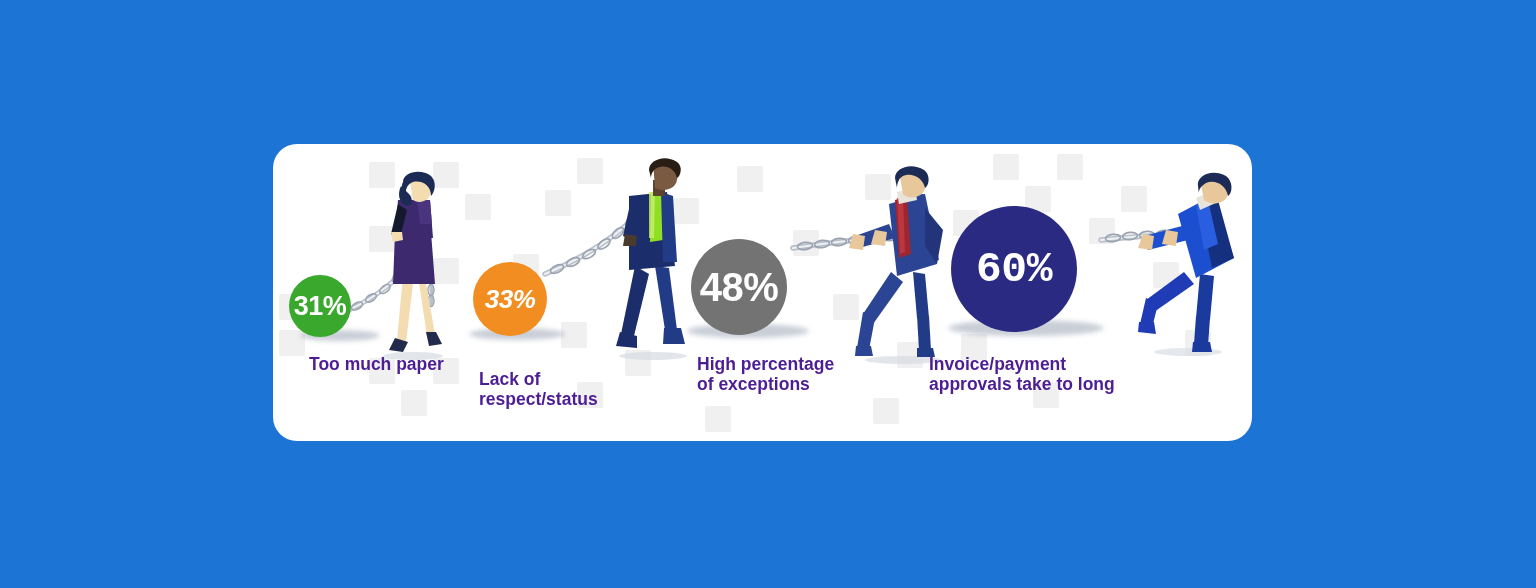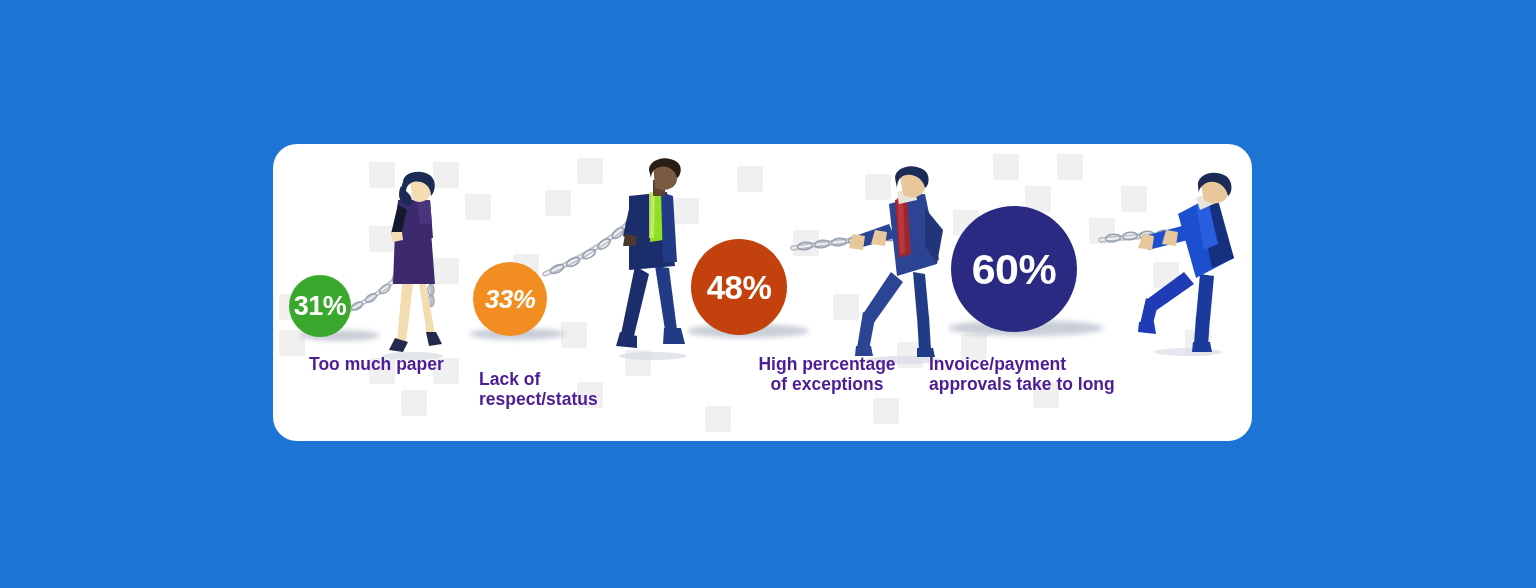--- a/index.html
+++ b/index.html
@@ -311,26 +311,26 @@
 
     <div class="stat">
       <div class="bubble-shadow" style="left:196px; top:184px; width:96px; height:12px;"></div>
       <div class="bubble" style="left:200px; top:118px; width:74px; height:74px; background:#f28d22; font-size:26px;font-style:italic;">33%</div>
       <div class="stat-label" style="left:206px; top:226px; width:220px; font-size:17.5px;">Lack of
 respect/status</div>
     </div>
 
     <div class="stat">
       <div class="bubble-shadow" style="left:414px; top:180px; width:122px; height:14px;"></div>
-      <div class="bubble" style="left:418px; top:95px; width:96px; height:96px; background:#c2410c; font-size:33px;">48%</div>
-      <div class="stat-label" style="left:424px; top:211px; width:260px; font-size:17.5px;text-align:center;">High percentage
+      <div class="bubble" style="left:418px; top:95px; width:96px; height:96px; background:#737373; font-size:40px;">48%</div>
+      <div class="stat-label" style="left:424px; top:211px; width:260px; font-size:17.5px;">High percentage
 of exceptions</div>
     </div>
 
     <div class="stat">
       <div class="bubble-shadow" style="left:675px; top:176px; width:156px; height:16px;"></div>
-      <div class="bubble" style="left:678px; top:62px; width:126px; height:126px; background:#2a2a82; font-size:43px;">60%</div>
+      <div class="bubble" style="left:678px; top:62px; width:126px; height:126px; background:#2a2a82; font-size:43px;font-family:Liberation Mono, monospace;">60%</div>
       <div class="stat-label" style="left:656px; top:211px; width:300px; font-size:17.5px;">Invoice/payment
 approvals take to long</div>
     </div>
 
   </div>
 </div>
 
 </body></html>

